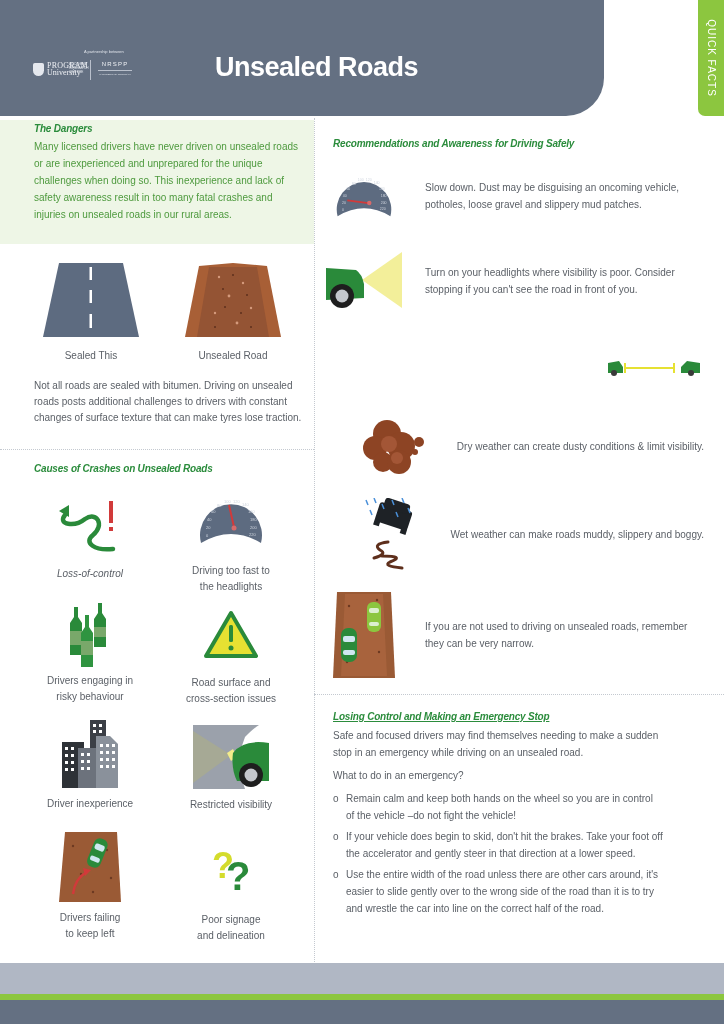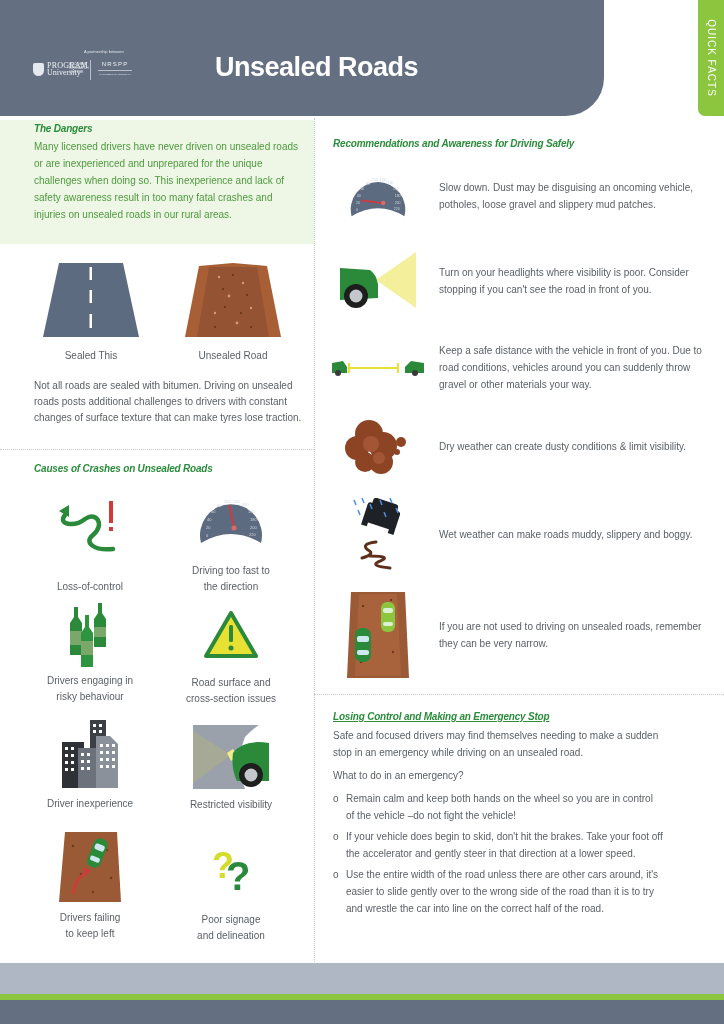--- a/index.html
+++ b/index.html
@@ -56,21 +56,21 @@
   .road-desc { position: absolute; left: 34px; top: 378px; width: 270px; font-size: 10px; line-height: 16px; color: #5a5f66; }
 
   
   .causes-title { position: absolute; left: 34px; top: 463px; }
   .cause { position: absolute; width: 130px; text-align: center; }
   .cause svg { display: block; margin: 0 auto; }
   .cause .cap { font-size: 10px; line-height: 16px; color: #5a5f66; }
 
   
   .rec-title { position: absolute; left: 333px; top: 138px; }
-  .rec { position: absolute; left: 328px; width: 390px; display: flex; align-items: center; }
+  .rec { position: absolute; left: 314px; width: 390px; display: flex; align-items: center; justify-content: flex-end; }
   .rec .icon { width: 100px; flex: none; display: flex; justify-content: center; }
   .rec .txt { font-size: 10px; line-height: 17px; color: #5a5f66; padding-left: 11px; }
 
   
   .em-title { position: absolute; left: 333px; top: 711px; text-decoration: underline; }
   .em-body { position: absolute; left: 333px; top: 727px; width: 330px; font-size: 10px; line-height: 17px; color: #5a5f66; }
   .em-body p { margin-bottom: 6px; }
   .em-body ul { list-style: none; }
   .em-body li { position: relative; padding-left: 13px; margin-bottom: 4px; }
   .em-body li::before { content: "o"; position: absolute; left: 0; top: 0; }
@@ -151,21 +151,21 @@
 
 <div class="section-heading causes-title">Causes of Crashes on Unsealed Roads</div>
 
 <div class="cause" style="left:25px; top:497px;">
   <svg width="70" height="58" viewBox="0 0 70 58">
     <path d="M10,18 C2,28 20,30 30,22 C42,14 50,28 38,38 C28,46 40,54 58,52" fill="none" stroke="#2a8a3a" stroke-width="4.5" stroke-linecap="round"></path>
     <path d="M4,14 L14,8 L14,20 Z" fill="#2a8a3a"></path>
     <rect x="54" y="4" width="4" height="22" fill="#d13a3a"></rect>
     <rect x="54" y="30" width="4" height="4" fill="#d13a3a"></rect>
   </svg>
-  <div class="cap" style="margin-top:24px;">Loss-of-control</div>
+  <div class="cap" style="margin-top:11px;font-style:italic;">Loss-of-control</div>
 </div>
 
 <div class="cause" style="left:166px; top:495px;text-align:center;">
   <svg width="66" height="50" viewBox="0 0 66 50">
     <path d="M3,48 A31,31 0 1 1 63,48 Q33,30 3,48 Z" fill="#5d6b80"></path>
     <g fill="#cfd5de" font-size="4" font-family="Liberation Sans, sans-serif">
       <text x="8" y="42">0</text>
         <text x="8" y="34">20</text>
         <text x="9" y="26">40</text>
         <text x="13" y="18">60</text>
@@ -175,21 +175,21 @@
         <text x="44" y="11">140</text>
       <text x="50" y="18">160</text>
         <text x="52" y="26">180</text>
         <text x="52" y="34">200</text>
         <text x="51" y="41">220</text>
     </g>
     <line x1="31" y1="10" x2="36" y2="32" stroke="#d13a3a" stroke-width="2"></line>
     <circle cx="36" cy="33" r="2.5" fill="#d86a6a"></circle>
   </svg>
   <div class="cap" style="margin-top:18px;">
-    <span>Driving too fast to</span><br><span>the direction</span>
+    <span>Driving too fast to</span><br><span>the headlights</span>
   </div>
 </div>
 
 <div class="cause" style="left:25px; top:603px;">
   <svg width="50" height="64" viewBox="0 0 50 64">
     <g>
       <path d="M9,4 h4 v10 l4,6 v32 h-12 v-32 l4,-6z" fill="#2a8a3a"></path>
         <rect x="5" y="28" width="12" height="14" fill="#79a86a"></rect>
       <path d="M33,0 h4 v10 l4,6 v28 h-12 v-28 l4,-6z" fill="#2a8a3a"></path>
         <rect x="29" y="24" width="12" height="10" fill="#79a86a"></rect>
@@ -344,21 +344,20 @@
     <svg width="94" height="20" viewBox="0 0 94 20">
       <path d="M1,6 L12,4 L16,10 V16 H1Z" fill="#2a8a3a"></path>
         <circle cx="7" cy="16" r="3" fill="#3a3a3a"></circle>
       <rect x="17" y="6" width="2" height="10" fill="#e6e132"></rect>
       <rect x="17" y="10" width="50" height="2" fill="#e6e132"></rect>
       <rect x="66" y="6" width="2" height="10" fill="#e6e132"></rect>
       <path d="M93,6 L80,4 L74,10 V16 H93Z" fill="#2a8a3a"></path>
         <circle cx="84" cy="16" r="3" fill="#3a3a3a"></circle>
     </svg>
   </div>
-  <div class="txt">Keep a safe distance with the vehicle in front of you. Due to road conditions, vehicles around you can suddenly throw gravel or other materials your way.</div>
 </div>
 
 <div class="rec" style="top:418px; height:56px;">
   <div class="icon">
     <svg width="70" height="56" viewBox="0 0 70 56">
       <g fill="#8d4424">
         <circle cx="26" cy="16" r="14"></circle>
           <circle cx="14" cy="30" r="12"></circle>
           <circle cx="40" cy="28" r="14"></circle>
         <circle cx="22" cy="44" r="10"></circle>

